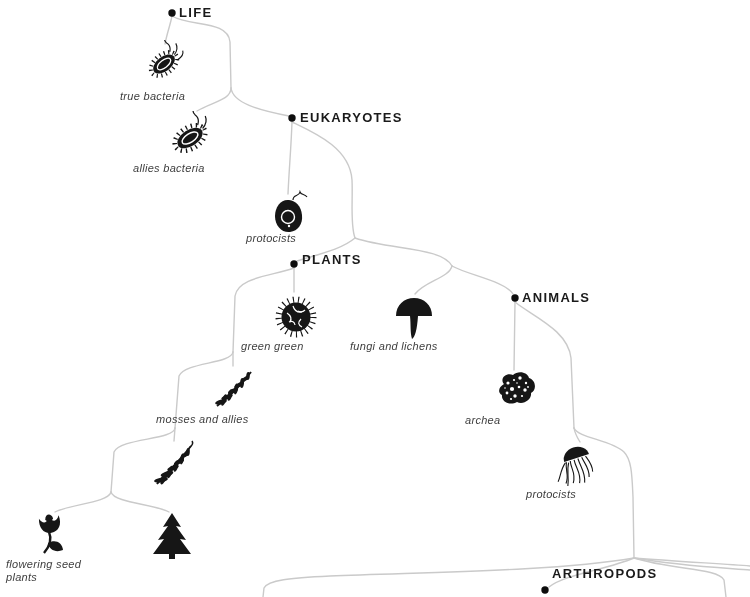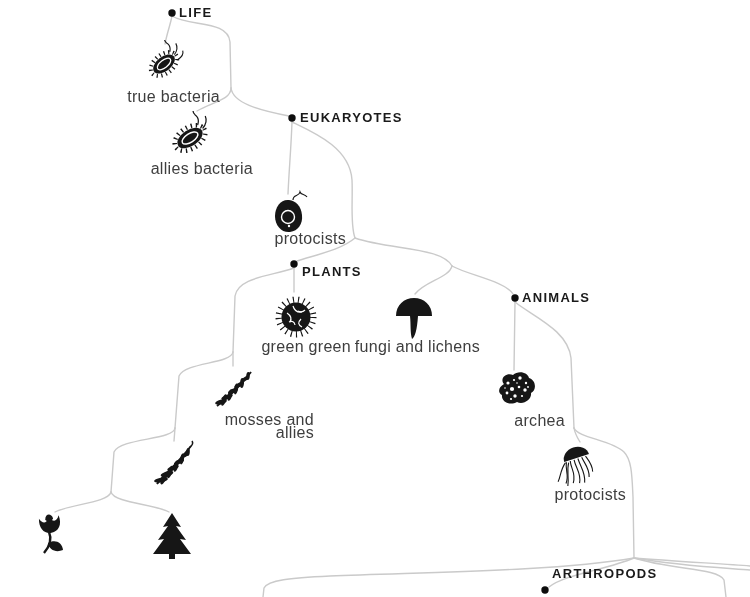--- a/index.html
+++ b/index.html
@@ -17,25 +17,26 @@
     position:absolute;
     font-size:13px;
     font-weight:bold;
     letter-spacing:1.3px;
     color:#1a1a1a;
     white-space:nowrap;
     line-height:12px;
   }
   .taxon-label{
     position:absolute;
-    font-size:16px;
+    font-size:11px;
     letter-spacing:0.3px;
     color:#3e3e3e;
-    text-align:right;
+    text-align:left;
     line-height:13px;
+    font-style:italic;
   }
 </style>
 </head>
 <body>
 
 <div id="canvas">
 
   <svg id="branches" width="750" height="597" viewBox="0 0 750 597">
     <g fill="none" stroke="#cacaca" stroke-width="1.4" stroke-linecap="round">
       <path d="M172 16 C170 26 167 33 165 44"></path>
@@ -70,21 +71,21 @@
       <circle cx="172" cy="13" r="3.7"></circle>
       <circle cx="292" cy="118" r="3.7"></circle>
       <circle cx="294" cy="264" r="3.7"></circle>
       <circle cx="515" cy="298" r="3.7"></circle>
       <circle cx="545" cy="590" r="3.7"></circle>
     </g>
   </svg>
 
   <div class="node-label" style="left:179px;top:7px">LIFE</div>
   <div class="node-label" style="left:300px;top:112px">EUKARYOTES</div>
-  <div class="node-label" style="left:302px;top:266px">PLANTS</div>
+  <div class="node-label" style="left:302px;top:254px">PLANTS</div>
   <div class="node-label" style="left:522px;top:292px">ANIMALS</div>
   <div class="node-label" style="left:552px;top:568px">ARTHROPODS</div>
 
   <svg class="icon" style="left:140px;top:40px" width="48" height="48" viewBox="0 0 48 48">
     <g transform="rotate(-38 24 24)">
       <ellipse cx="24" cy="24" rx="15" ry="9.5" fill="none" stroke="#161616" stroke-width="4" stroke-dasharray="1.2 3.4"></ellipse>
       <ellipse cx="24" cy="24" rx="12.5" ry="7.2" fill="#161616"></ellipse>
       <ellipse cx="24" cy="24" rx="8" ry="3.8" fill="none" stroke="#fff" stroke-width="1.3"></ellipse>
       <path d="M36 18 q5 -4 3 -9 q-1 -4 3 -6" fill="none" stroke="#161616" stroke-width="1.1"></path>
       <path d="M38 23 q7 -2 8 -8" fill="none" stroke="#161616" stroke-width="1.1"></path>
@@ -207,17 +208,18 @@
         <path d="M18 22 C13 30 14 36 10 44"></path>
       </g>
     </g>
   </svg>
 
   <div class="taxon-label" style="left:120px;top:90px;width:100px">true bacteria</div>
   <div class="taxon-label" style="left:133px;top:162px;width:120px">allies bacteria</div>
   <div class="taxon-label" style="left:246px;top:232px;width:100px">protocists</div>
   <div class="taxon-label" style="left:241px;top:340px;width:110px">green green</div>
   <div class="taxon-label" style="left:350px;top:340px;width:130px">fungi and lichens</div>
-  <div class="taxon-label" style="left:184px;top:413px;width:130px">mosses and allies</div>
+  <div class="taxon-label" style="left:156px;top:413px;width:130px">mosses and allies</div>
   <div class="taxon-label" style="left:465px;top:414px;width:100px">archea</div>
+  <div class="taxon-label" style="left:6px;top:558px;width:92px">flowering seed plants</div>
   <div class="taxon-label" style="left:526px;top:488px;width:100px">protocists</div>
 
 </div>
 
 </body></html>

